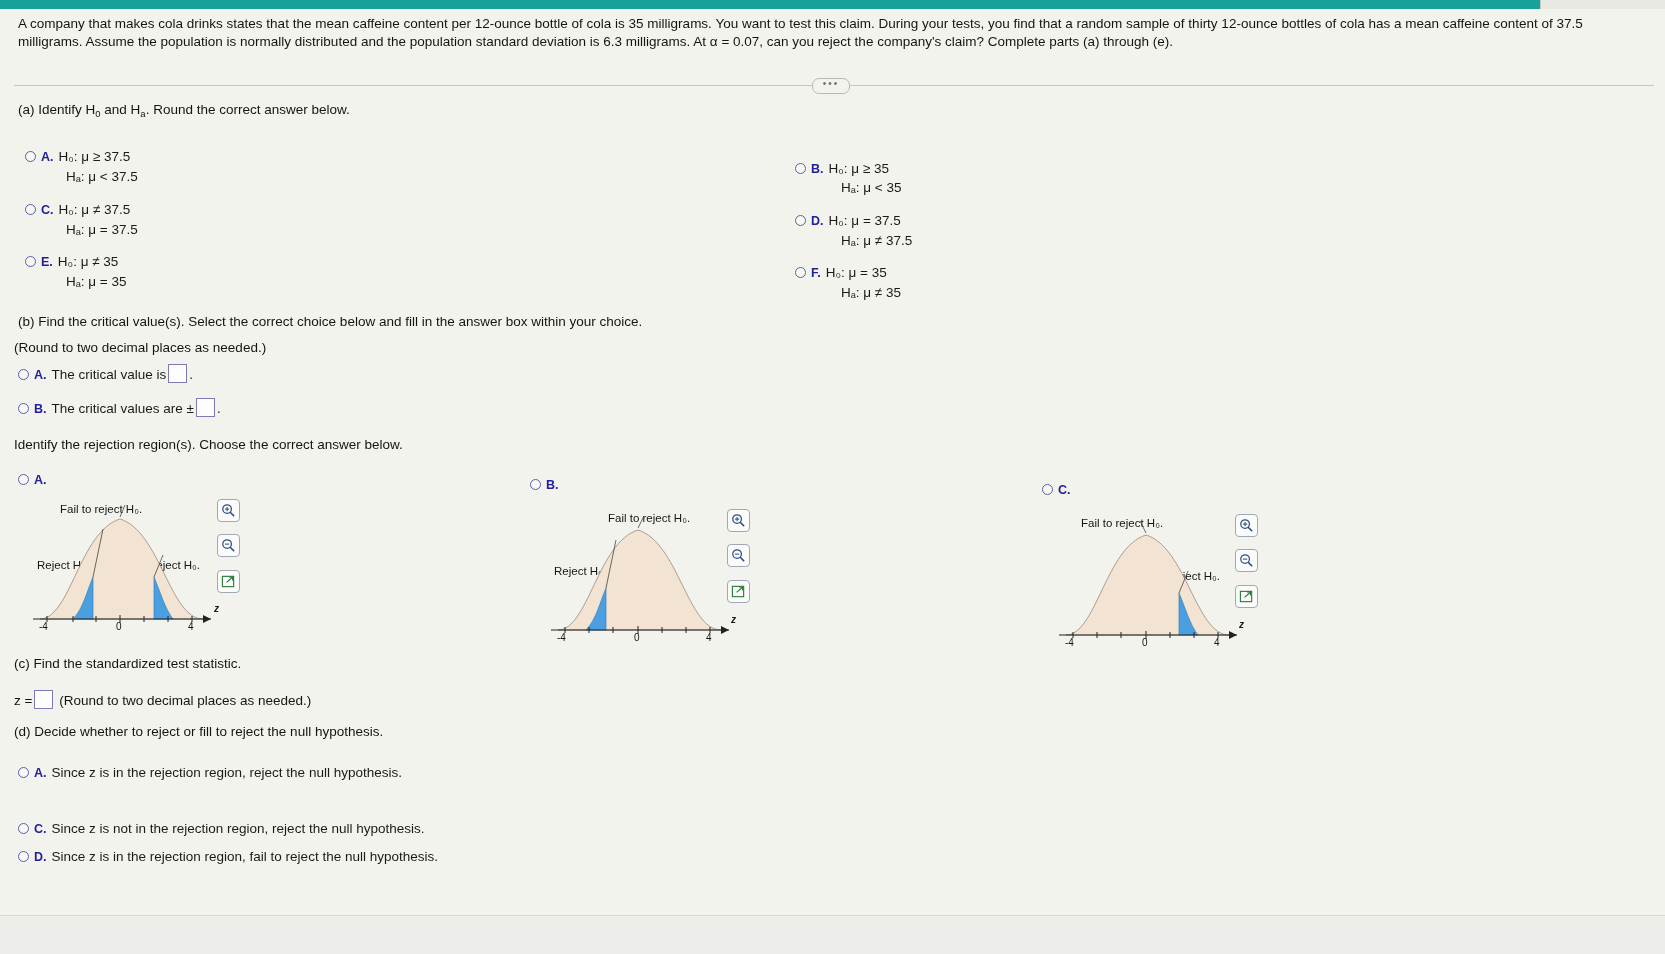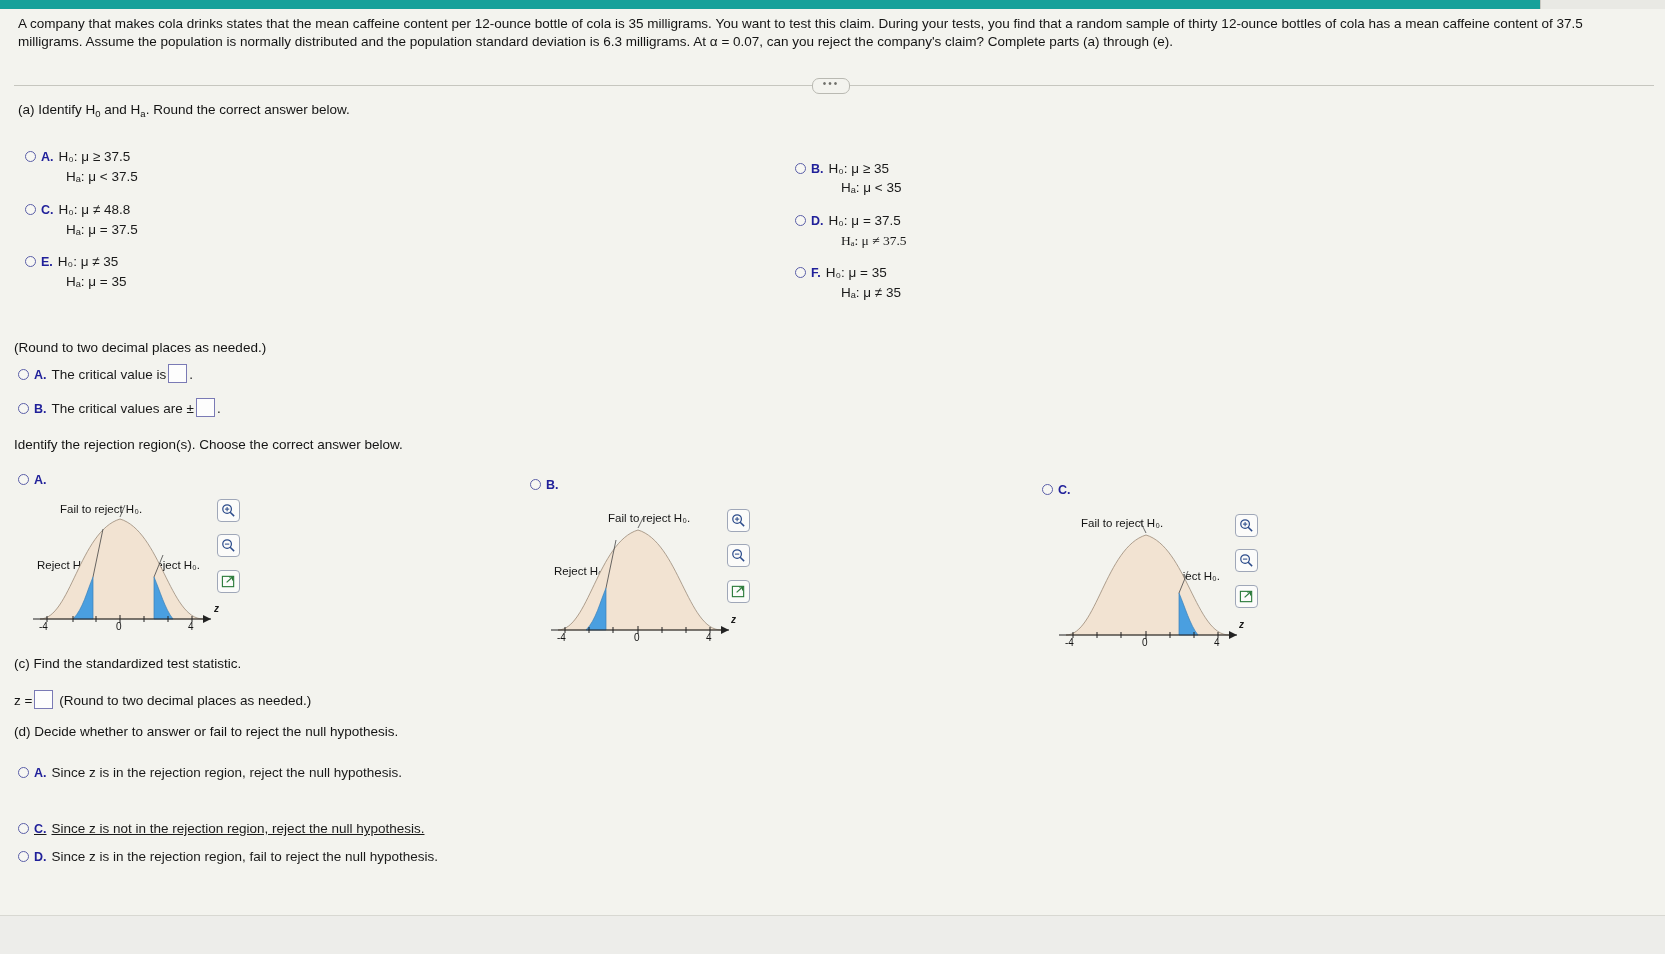--- a/index.html
+++ b/index.html
@@ -178,39 +178,40 @@
       <span class="radio"></span><span class="lbl">A.</span><span>H₀: μ ≥ 37.5</span>
     </div>
     <div class="hyp" style="left:66px; top:160px;text-align:center;">Hₐ: μ &lt; 37.5</div>
 
     <div class="opt" style="left:795px; top:152px;text-align:right;">
       <span class="radio"></span><span class="lbl">B.</span><span>H₀: μ ≥ 35</span>
     </div>
     <div class="hyp" style="left:841px; top:171px;">Hₐ: μ &lt; 35</div>
 
     <div class="opt" style="left:25px; top:193px;">
-      <span class="radio"></span><span class="lbl">C.</span><span>H₀: μ ≠ 48.8</span>
+      <span class="radio"></span><span class="lbl">C.</span><span>H₀: μ ≠ 37.5</span>
     </div>
     <div class="hyp" style="left:66px; top:213px;">Hₐ: μ = 37.5</div>
 
     <div class="opt" style="left:795px; top:204px;">
       <span class="radio"></span><span class="lbl">D.</span><span>H₀: μ = 37.5</span>
     </div>
-    <div class="hyp" style="left:841px; top:224px;font-family:Liberation Serif, serif;">Hₐ: μ ≠ 37.5</div>
+    <div class="hyp" style="left:841px; top:224px;">Hₐ: μ ≠ 37.5</div>
 
     <div class="opt" style="left:25px; top:245px;">
       <span class="radio"></span><span class="lbl">E.</span><span>H₀: μ ≠ 35</span>
     </div>
     <div class="hyp" style="left:66px; top:265px;">Hₐ: μ = 35</div>
 
     <div class="opt" style="left:795px; top:256px;">
       <span class="radio"></span><span class="lbl">F.</span><span>H₀: μ = 35</span>
     </div>
     <div class="hyp" style="left:841px; top:276px;">Hₐ: μ ≠ 35</div>
 
+    <div class="qtext" style="left:18px; top:305px;">(b) Find the critical value(s). Select the correct choice below and fill in the answer box within your choice.</div>
     <div class="qtext" style="left:14px; top:331px;">(Round to two decimal places as needed.)</div>
 
     <div class="opt" style="left:18px; top:355px;">
       <span class="radio"></span><span class="lbl">A.</span><span>The critical value is</span><span class="ansbox"></span><span>.</span>
     </div>
 
     <div class="opt" style="left:18px; top:389px;">
       <span class="radio"></span><span class="lbl">B.</span><span>The critical values are ±</span><span class="ansbox"></span><span>.</span>
     </div>
 
@@ -365,26 +366,26 @@
           <polyline points="8.5,3.2 12.3,3.2 12.3,7" fill="none" stroke="#2a7a3a" stroke-width="1.2"></polyline>
         </svg>
     </div>
 
     <div class="qtext" style="left:14px; top:647px;">(c) Find the standardized test statistic.</div>
     <div class="qtext" style="left:14px; top:681px;">
       <span>z =</span><span class="ansbox"></span>
       <span>(Round to two decimal places as needed.)</span>
     </div>
 
-    <div class="qtext" style="left:14px; top:715px;">(d) Decide whether to answer or fail to reject the null hypothesis.</div>
+    <div class="qtext" style="left:14px; top:715px;">(d) Decide whether to reject or fill to reject the null hypothesis.</div>
 
     <div class="opt" style="left:18px; top:756px;">
       <span class="radio"></span><span class="lbl">A.</span><span>Since z is in the rejection region, reject the null hypothesis.</span>
     </div>
-    <div class="opt" style="left:18px; top:812px;text-decoration:underline;">
+    <div class="opt" style="left:18px; top:812px;">
       <span class="radio"></span><span class="lbl">C.</span><span>Since z is not in the rejection region, reject the null hypothesis.</span>
     </div>
     <div class="opt" style="left:18px; top:840px;">
       <span class="radio"></span><span class="lbl">D.</span><span>Since z is in the rejection region, fail to reject the null hypothesis.</span>
     </div>
 
     <div class="bottom-strip"></div>
   </div>
 </div>
 

